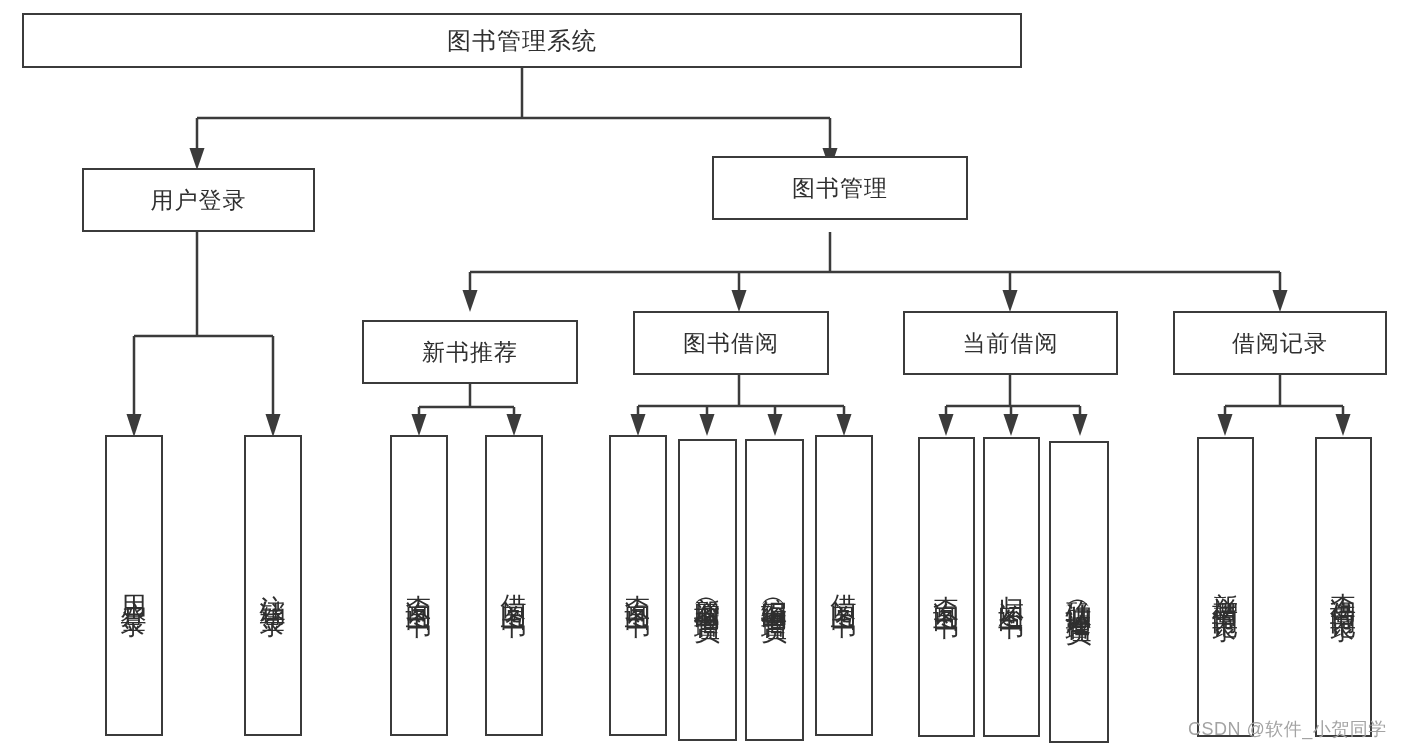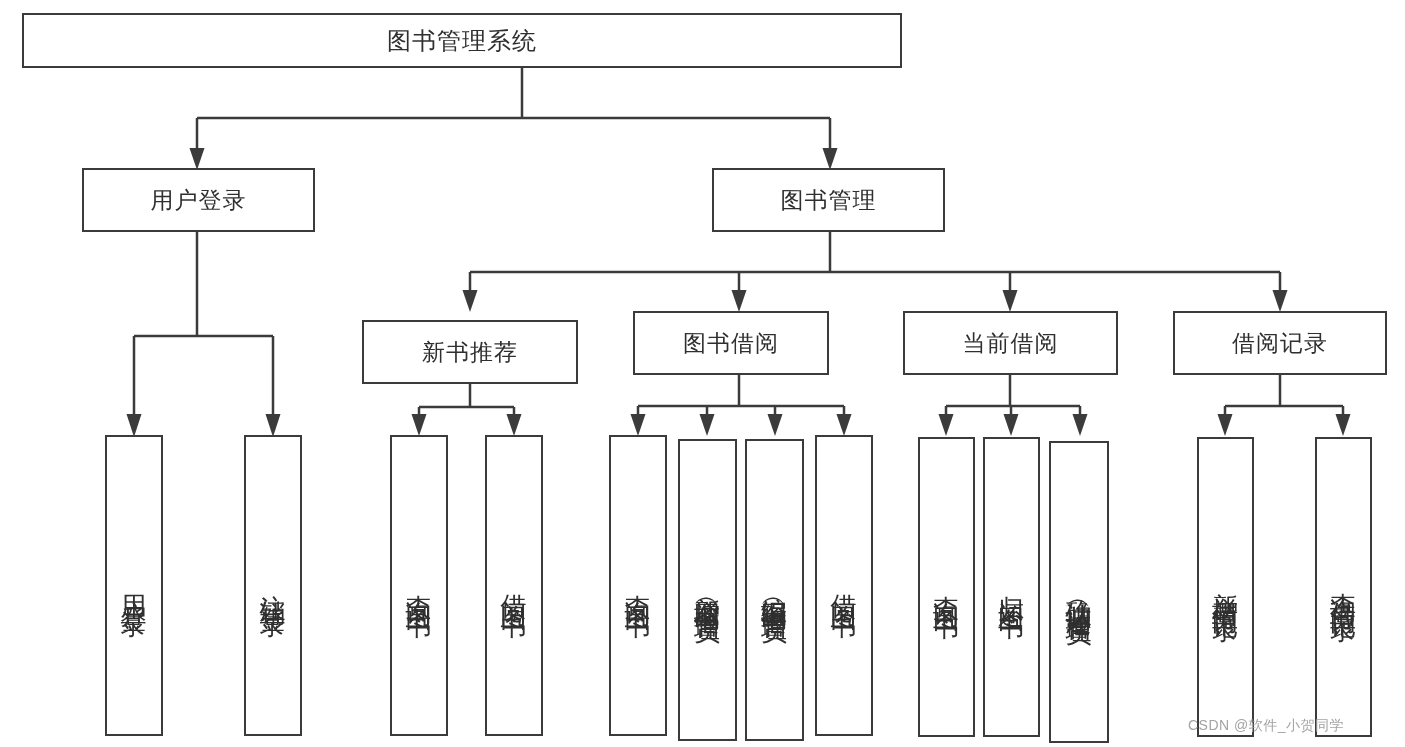--- a/index.html
+++ b/index.html
@@ -36,21 +36,21 @@
     font-size: 26px;
     line-height: 1;
   }
   .v4 { letter-spacing: 6px; }
   .v6 { letter-spacing: 5px; }
   .v9 { letter-spacing: 3px; }
   #watermark {
     position: absolute;
     left: 1188px;
     top: 717px;
-    font-size: 14px;
+    font-size: 18px;
     color: #a3a3a3;
     white-space: nowrap;
     z-index: 5;
     letter-spacing: 0.5px;
   }
 </style>
 </head>
 <body>
 
 <div id="canvas">
@@ -98,24 +98,24 @@
       <polygon stroke="none" points="1072.5,414 1087.5,414 1080,436"></polygon>
     </g>
 
     <g stroke="#3b3b3b" stroke-width="2.5" fill="#3b3b3b">
       <path fill="none" d="M1280,375 L1280,406 M1225,406 L1343,406 M1225,406 L1225,416 M1343,406 L1343,416"></path>
       <polygon stroke="none" points="1217.5,414 1232.5,414 1225,436"></polygon>
       <polygon stroke="none" points="1335.5,414 1350.5,414 1343,436"></polygon>
     </g>
   </svg>
 
-  <div class="node h h-root" style="left:22px;top:13px;width:880px;height:55px">图书管理系统</div>
+  <div class="node h h-root" style="left:22px;top:13px;width:1000px;height:55px">图书管理系统</div>
 
   <div class="node h" style="left:82px;top:168px;width:233px;height:64px">用户登录</div>
-  <div class="node h" style="left:712px;top:168px;width:233px;height:64px">图书管理</div>
+  <div class="node h" style="left:712px;top:156px;width:256px;height:64px">图书管理</div>
 
   <div class="node h" style="left:362px;top:320px;width:216px;height:64px">新书推荐</div>
   <div class="node h" style="left:633px;top:311px;width:196px;height:64px">图书借阅</div>
   <div class="node h" style="left:903px;top:311px;width:215px;height:64px">当前借阅</div>
   <div class="node h" style="left:1173px;top:311px;width:214px;height:64px">借阅记录</div>
 
   <div class="node v v4" style="left:105px;top:435px;width:58px;height:301px">用户登录</div>
   <div class="node v v4" style="left:244px;top:435px;width:58px;height:301px">注销登录</div>
 
   <div class="node v v4" style="left:390px;top:435px;width:58px;height:301px">查询图书</div>

